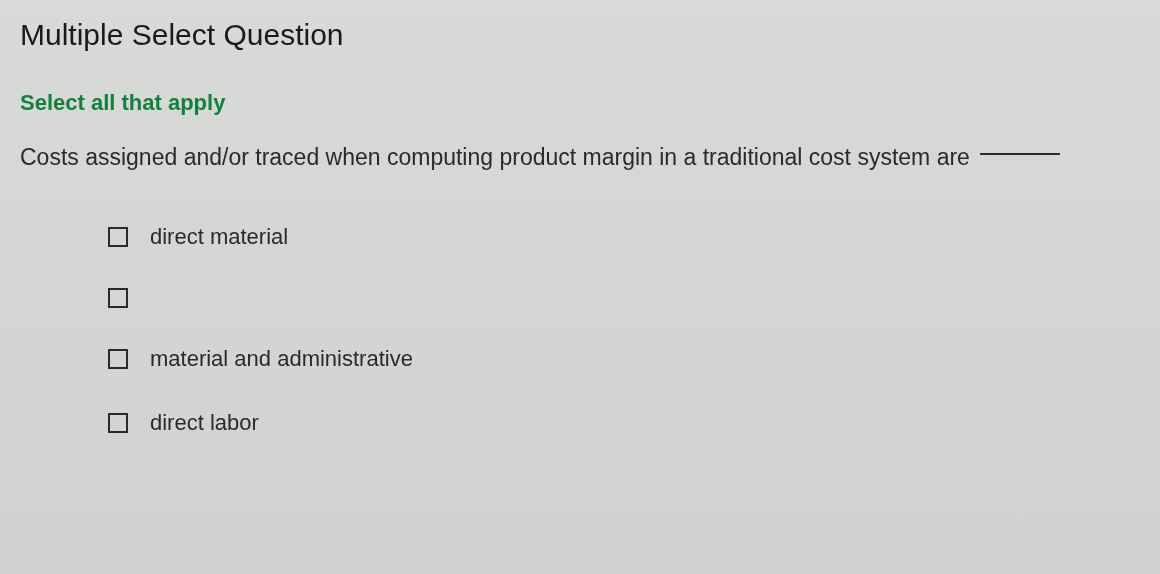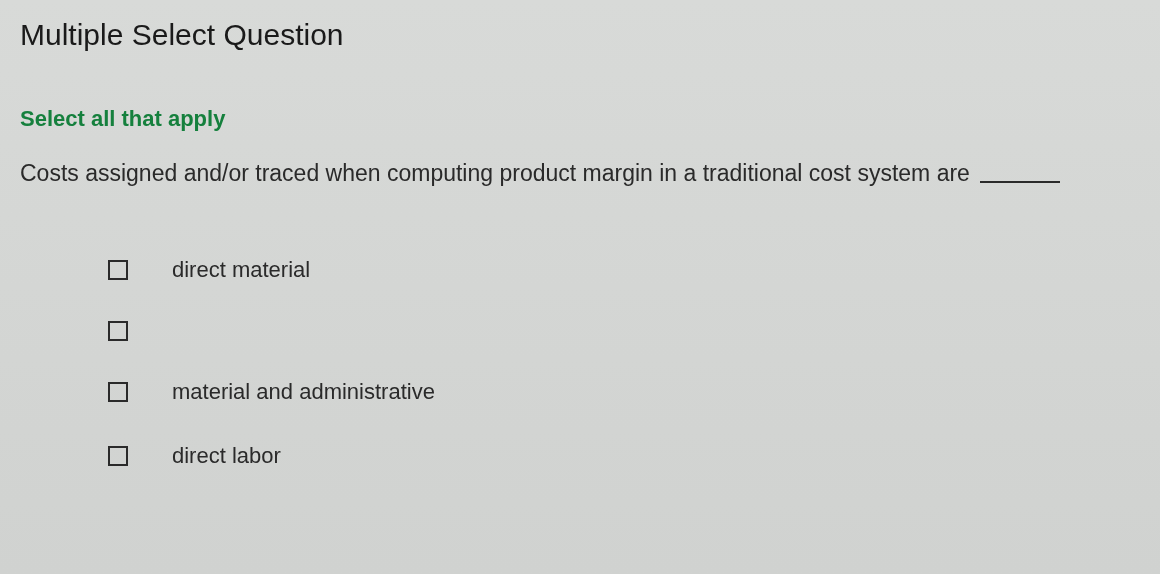--- a/index.html
+++ b/index.html
@@ -13,32 +13,32 @@
       background: linear-gradient(to bottom, #d8dad8 0%, #d0d2d0 100%);
       font-family: Arial, Helvetica, sans-serif;
       color: #2a2a2a;
       padding: 18px 20px;
       overflow: hidden;
     }
     .title {
       font-size: 30px;
       font-weight: 400;
       color: #1a1a1a;
-      margin-bottom: 54px;
+      margin-bottom: 38px;
     }
     .instruction {
       font-size: 22px;
       font-weight: 700;
       color: #15803d;
       margin-bottom: 28px;
     }
     .question-row {
       display: flex;
-      align-items: flex-end;
-      margin-bottom: 70px;
+      align-items: center;
+      margin-bottom: 53px;
     }
     .question-text {
       font-size: 23px;
       font-weight: 400;
       color: #2a2a2a;
       white-space: nowrap;
     }
     .blank-line {
       display: inline-block;
       border-bottom: 2px solid #2a2a2a;
@@ -48,21 +48,20 @@
       top: -4px;
     }
     .options {
       padding-left: 88px;
     }
     .option {
       display: flex;
       align-items: center;
       margin-bottom: 38px;
       cursor: pointer;
-      gap: 22px;
     }
     .checkbox {
       width: 20px;
       height: 20px;
       border: 2.5px solid #2a2a2a;
       background: transparent;
       margin-right: 22px;
       flex-shrink: 0;
     }
     .option-label {

